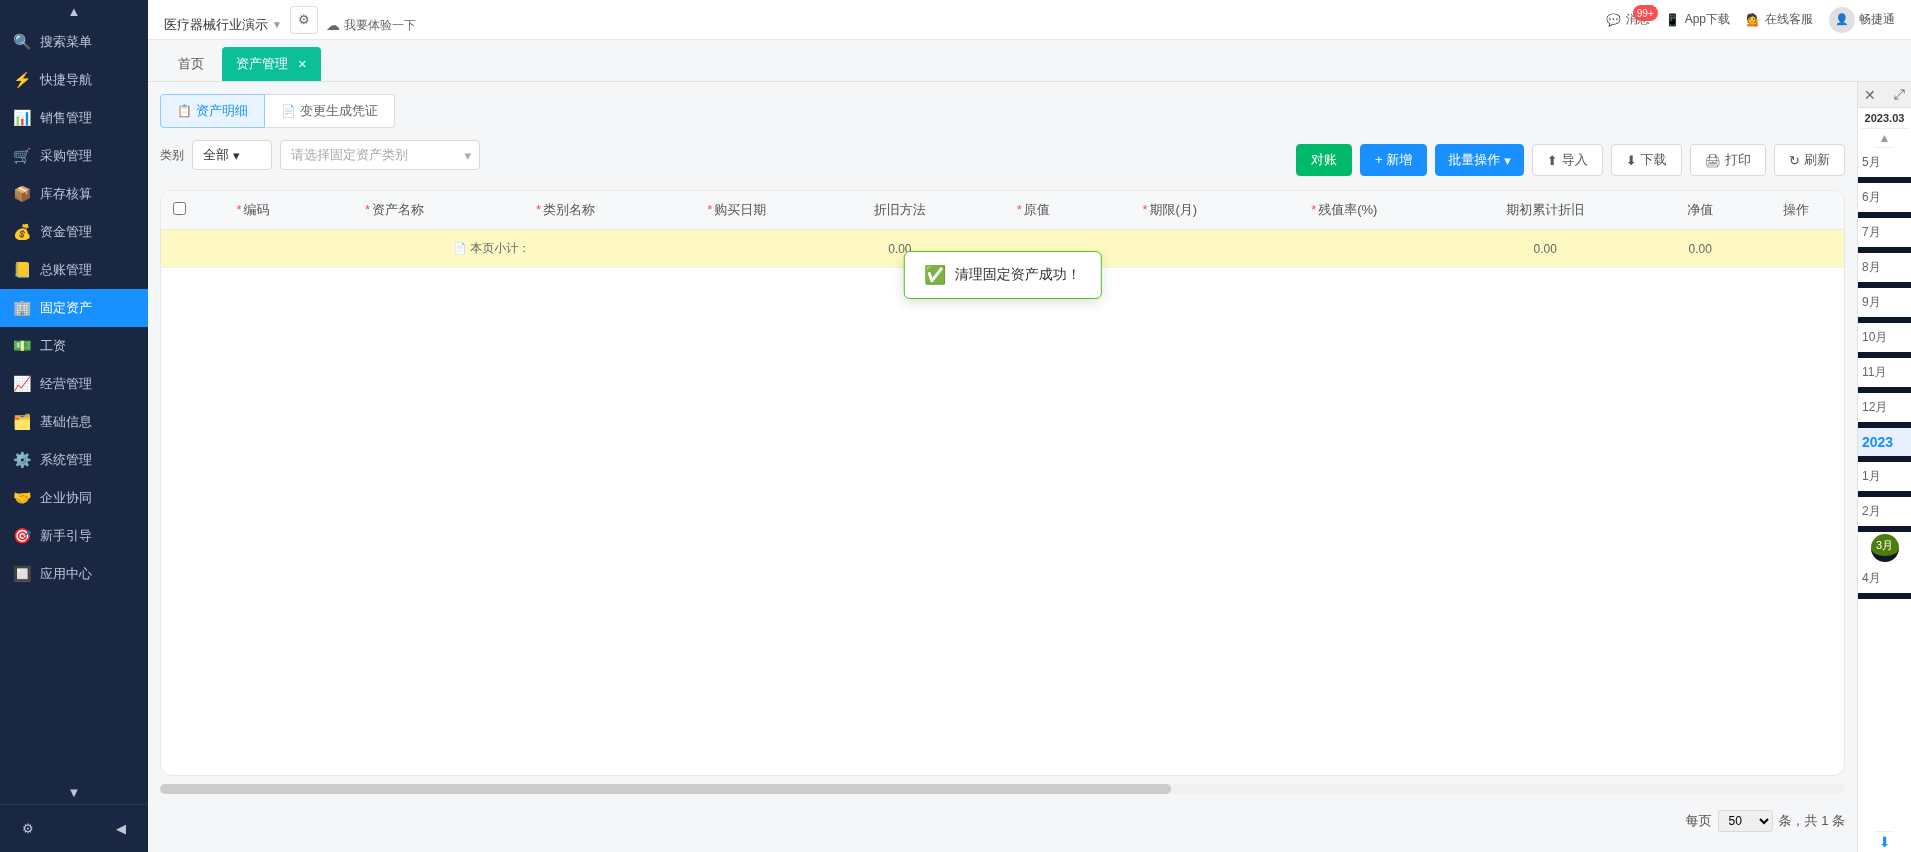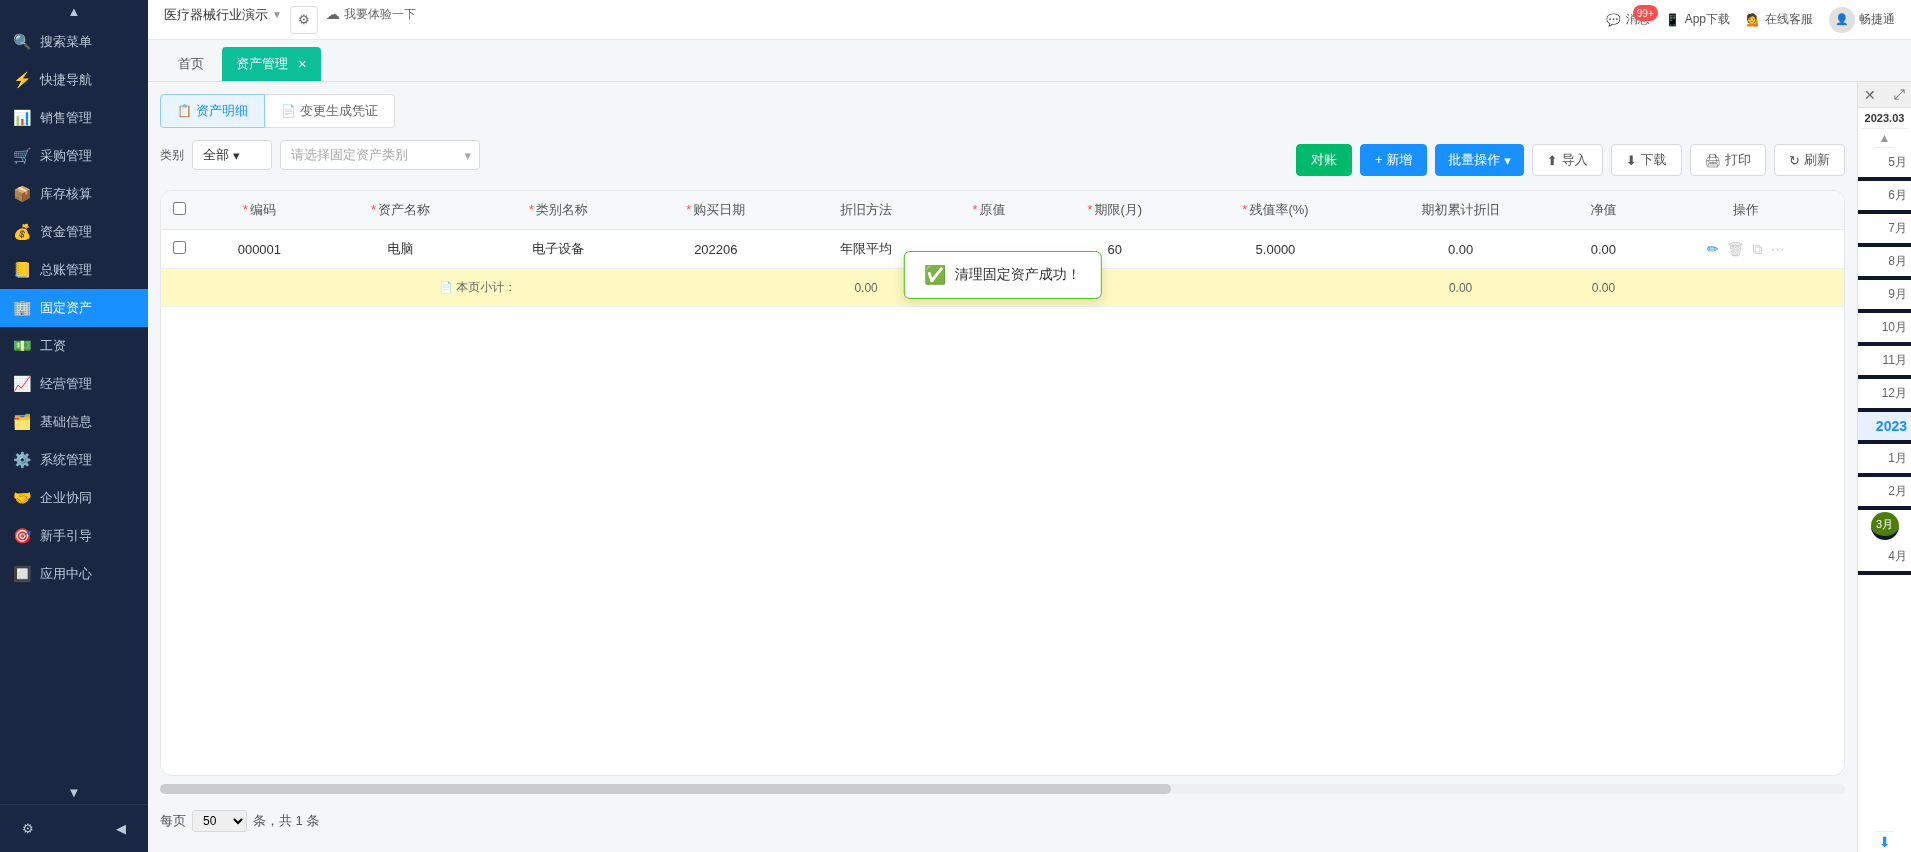--- a/index.html
+++ b/index.html
@@ -19,21 +19,21 @@
     .sidebar-item-icon { width: 18px; height: 18px; display: flex; align-items: center; justify-content: center; font-size: 15px; }
     .sidebar-bottom { border-top: 1px solid #2a3752; padding: 8px 0; }
     .sidebar-bottom-item { display: flex; align-items: center; gap: 8px; padding: 8px 14px; color: #bbc8d8; cursor: pointer; font-size: 13px; }
     .scroll-btn { display: flex; align-items: center; justify-content: center; padding: 4px; color: #bbc8d8; cursor: pointer; }
 
     
     .main { flex: 1; display: flex; flex-direction: column; overflow: hidden; }
 
     
     .topbar { height: 40px; background: #fff; display: flex; align-items: center; padding: 0 16px; border-bottom: 1px solid #e8e8e8; justify-content: space-between; }
-    .topbar-left { display: flex; align-items: flex-start; gap: 8px; }
+    .topbar-left { display: flex; align-items: flex-end; gap: 8px; }
     .topbar-company { font-size: 13px; color: #333; display: flex; align-items: center; gap: 4px; cursor: pointer; }
     .topbar-company-arrow { color: #999; font-size: 10px; }
     .topbar-settings { width: 28px; height: 28px; display: flex; align-items: center; justify-content: center; border: 1px solid #ddd; border-radius: 4px; cursor: pointer; color: #666; }
     .topbar-experience { display: flex; align-items: center; gap: 4px; color: #666; font-size: 12px; cursor: pointer; }
     .topbar-right { display: flex; align-items: center; gap: 16px; }
     .topbar-icon-item { display: flex; align-items: center; gap: 4px; color: #555; font-size: 12px; cursor: pointer; position: relative; }
     .badge { background: #ff4d4f; color: #fff; font-size: 10px; border-radius: 8px; padding: 0 4px; min-width: 16px; height: 16px; display: flex; align-items: center; justify-content: center; position: absolute; top: -6px; right: -8px; }
     .topbar-avatar { width: 26px; height: 26px; background: #e0e0e0; border-radius: 50%; display: flex; align-items: center; justify-content: center; font-size: 11px; color: #666; }
     .topbar-username { color: #555; font-size: 12px; }
 
@@ -85,27 +85,27 @@
     
     .toast { position: absolute; background: #fff; border: 1.5px solid #52c41a; border-radius: 6px; padding: 12px 20px; display: flex; align-items: center; gap: 8px; font-size: 14px; color: #333; box-shadow: 0 4px 12px rgba(0,0,0,0.12); z-index: 100; }
     .toast-icon { color: #52c41a; font-size: 18px; }
 
     
     .right-panel { width: 54px; background: #fff; border-left: 1px solid #e0e0e0; display: flex; flex-direction: column; align-items: center; overflow: hidden; }
     .right-panel-header { width: 100%; background: #f0f0f0; display: flex; align-items: center; justify-content: space-between; padding: 4px 6px; border-bottom: 1px solid #e0e0e0; }
     .year-month-list { display: flex; flex-direction: column; width: 100%; overflow-y: auto; flex: 1; }
     .year-month-list::-webkit-scrollbar { width: 3px; }
     .year-month-list::-webkit-scrollbar-thumb { background: #ddd; }
-    .month-item { padding: 6px 4px; text-align: right; font-size: 12px; color: #666; cursor: pointer; border-bottom: 4px solid #0f172a; }
+    .month-item { padding: 6px 4px; text-align: left; font-size: 12px; color: #666; cursor: pointer; border-bottom: 6px solid #0f172a; }
     .month-item.year-label { background: #e8f0fe; color: #1890ff; font-weight: bold; font-size: 14px; }
     .right-panel-close { cursor: pointer; font-size: 14px; color: #666; }
     .right-panel-expand { cursor: pointer; font-size: 14px; color: #666; }
 
     
-    .table-footer { display: flex; align-items: center; gap: 6px; padding: 8px 0; font-size: 13px; color: #555; }
+    .table-footer { display: flex; align-items: center; gap: 6px; padding: 8px 0; font-size: 13px; color: #555; justify-content: flex-end; }
     .page-size-select { border: 1px solid #d9d9d9; border-radius: 3px; padding: 2px 6px; font-size: 12px; }
 
     
     .bottom-scrollbar { height: 10px; background: #f0f0f0; border-radius: 5px; margin: 4px 0; }
     .bottom-scrollbar-thumb { height: 10px; width: 60%; background: #ccc; border-radius: 5px; cursor: pointer; }
 
     .cloud-icon { display: inline-block; font-size: 14px; }
   </style>
 </head>
 <body>
@@ -302,43 +302,20 @@
               <th><span>折旧方法</span></th>
               <th><span class="required">*</span><span>原值</span></th>
               <th><span class="required">*</span><span>期限(月)</span></th>
               <th><span class="required">*</span><span>残值率(%)</span></th>
               <th><span>期初累计折旧</span></th>
               <th><span>净值</span></th>
               <th><span>操作</span></th>
             </tr>
           </thead>
           <tbody>
-            <tr>
-              <td>
-                <input type="checkbox" style="">
-              </td>
-              <td>000001</td>
-              <td>电脑</td>
-              <td>电子设备</td>
-              <td>202206</td>
-              <td>年限平均</td>
-              <td></td>
-              <td>60</td>
-              <td>5.0000</td>
-              <td>0.00</td>
-              <td>0.00</td>
-              <td>
-                <div class="action-icons">
-                  <span class="action-icon" title="编辑">✏</span>
-                  <span class="action-icon gray" title="删除">🗑</span>
-                  <span class="action-icon gray" title="复制">⧉</span>
-                  <span class="action-icon gray" title="更多">⋯</span>
-                </div>
-              </td>
-            </tr>
             <tr class="subtotal-row">
               <td colspan="5">
                 <span style="color:#1890ff; font-size:11px;">📄</span>
                 <span>本页小计：</span>
               </td>
               <td>0.00</td>
               <td></td>
               <td></td>
               <td></td>
               <td>0.00</td>

